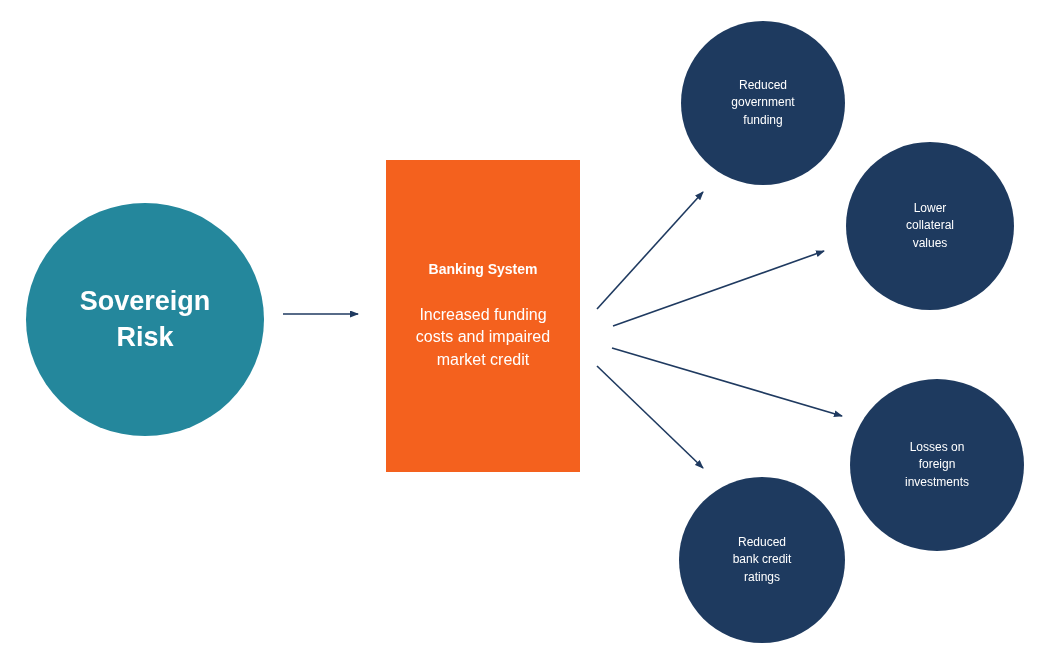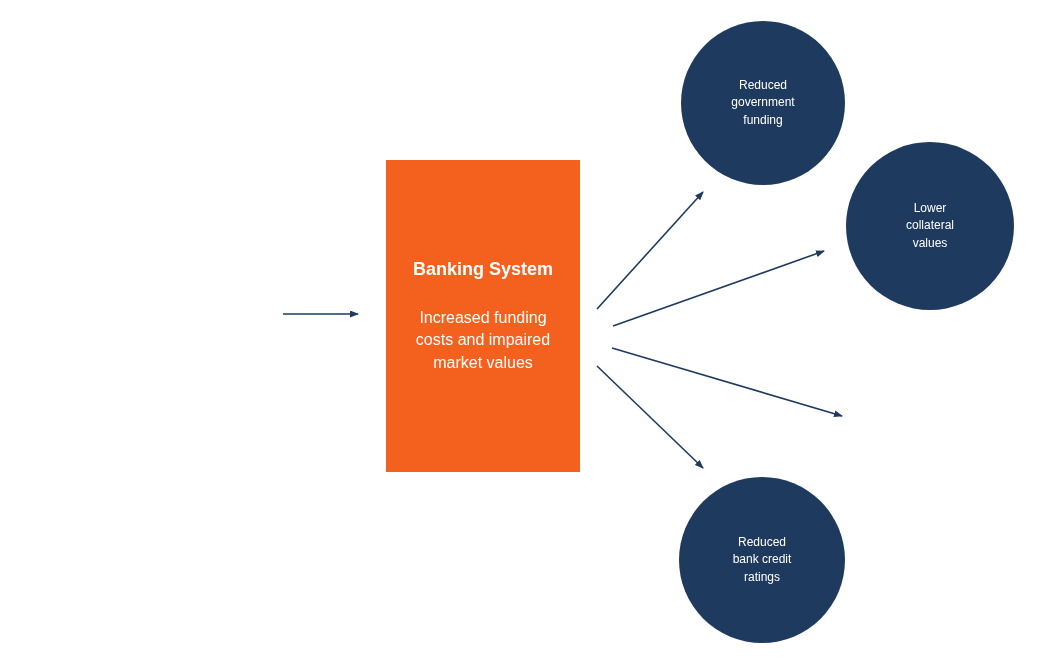--- a/index.html
+++ b/index.html
@@ -49,21 +49,21 @@
     line-height:1.3;
     white-space:pre-line;
   }
   .process{
     left:386px;top:160px;
     width:194px;height:312px;
     background:var(--process-fill);
     padding:0 13px;
   }
   .proc-title{
-    font-size:18px;
+    font-size:14px;
     font-weight:700;
     line-height:1.4;
   }
   .proc-desc{
     margin-top:24px;
     font-size:16px;
     font-weight:400;
     line-height:1.42;
   }
   .outcome{
@@ -92,38 +92,47 @@
         <path d="M0,0 L9,3.5 L0,7 Z" fill="#1F3A60"></path>
       </marker>
     </defs>
     <line x1="283" y1="314" x2="358" y2="314" stroke="#1F3A60" stroke-width="1.6" marker-end="url(#ah)"></line>
     <line x1="597" y1="309" x2="703" y2="192" stroke="#1F3A60" stroke-width="1.6" marker-end="url(#ah)"></line>
     <line x1="613" y1="326" x2="824" y2="251" stroke="#1F3A60" stroke-width="1.6" marker-end="url(#ah)"></line>
     <line x1="612" y1="348" x2="842" y2="416" stroke="#1F3A60" stroke-width="1.6" marker-end="url(#ah)"></line>
     <line x1="597" y1="366" x2="703" y2="468" stroke="#1F3A60" stroke-width="1.6" marker-end="url(#ah)"></line>
   </svg>
 
+  <div class="node circle source">
+    <span class="label">Sovereign
+Risk</span>
+  </div>
 
   <div class="node process">
     <div class="proc-title">Banking System</div>
-    <div class="proc-desc">Increased funding costs and impaired market values</div>
+    <div class="proc-desc">Increased funding costs and impaired market credit</div>
   </div>
 
   <div class="node circle outcome o1">
     <span class="label">Reduced
 government
 funding</span>
   </div>
 
   <div class="node circle outcome o2">
     <span class="label">Lower
 collateral
 values</span>
   </div>
 
+  <div class="node circle outcome o3">
+    <span class="label">Losses on
+foreign
+investments</span>
+  </div>
 
   <div class="node circle outcome o4">
     <span class="label">Reduced
 bank credit
 ratings</span>
   </div>
 
 </div>
 
 </body></html>

